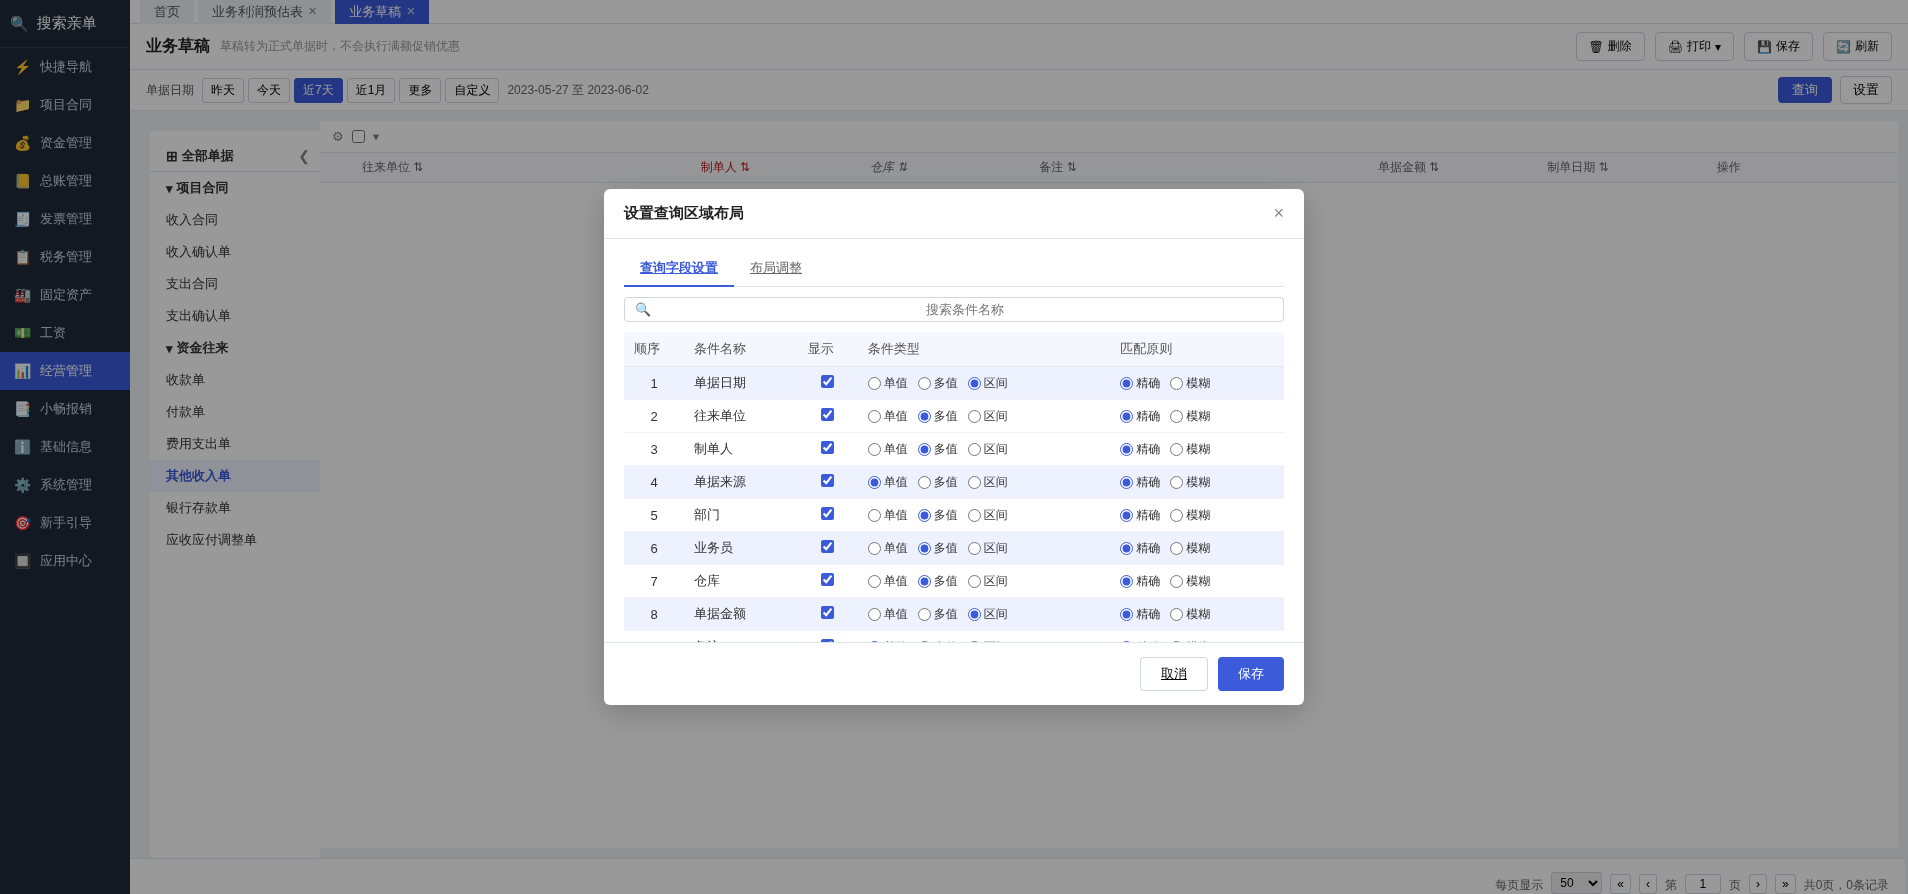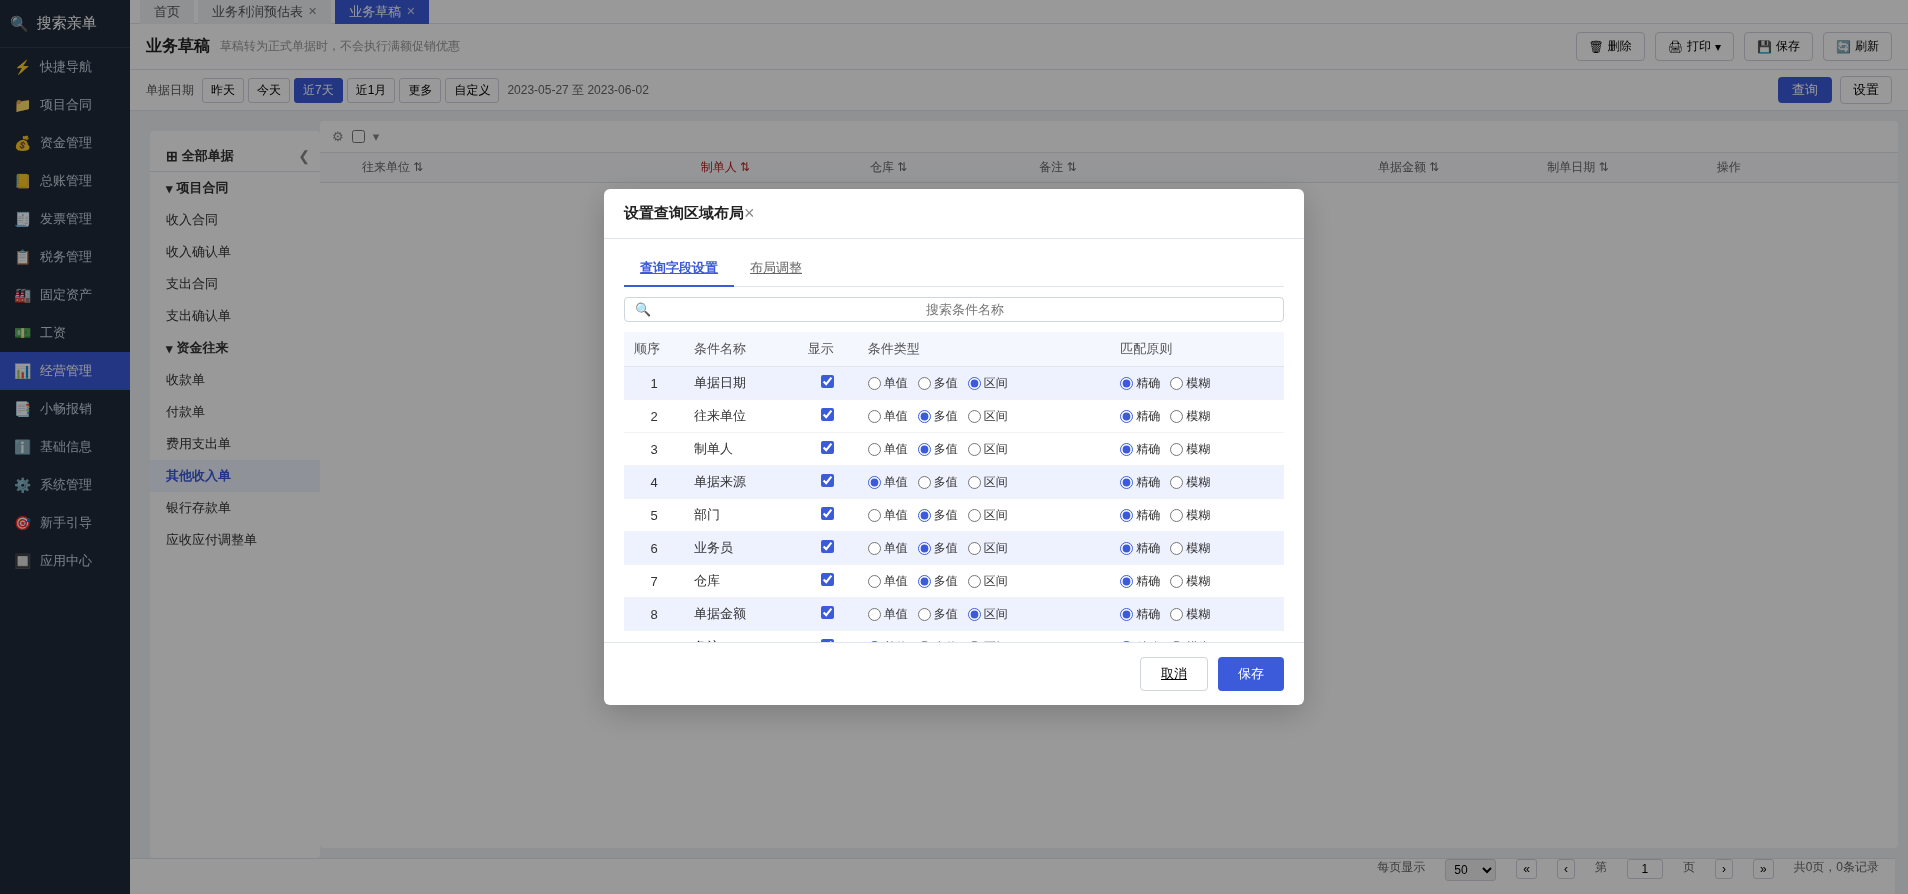--- a/index.html
+++ b/index.html
@@ -43,29 +43,29 @@
     
     .content-area { background: #f0f2f5; flex: 1; padding: 10px; position: relative; }
 
     
     .left-panel { position: absolute; left: 10px; top: 10px; width: 170px; background: #fff; border-radius: 4px; padding: 10px 0; }
     .left-nav-item { padding: 7px 16px; font-size: 13px; cursor: pointer; }
     .left-nav-item.active { background: #f0f4ff; color: #3b5bdb; font-weight: bold; }
     .left-nav-section { padding: 7px 16px; font-size: 13px; color: #333; font-weight: bold; display: flex; align-items: center; gap: 4px; }
 
     
-    .bottom-bar { position: fixed; bottom: 0; left: 130px; right: 13px; height: 36px; background: #fff; border-top: 1px solid #e0e4ec; display: flex; align-items: flex-start; justify-content: flex-end; padding: 0 16px; gap: 20px; font-size: 12px; color: #666; }
+    .bottom-bar { position: fixed; bottom: 0; left: 130px; right: 3px; height: 36px; background: #fff; border-top: 1px solid #e0e4ec; display: flex; align-items: flex-end; justify-content: flex-end; padding: 0 16px; gap: 8px; font-size: 12px; color: #666; }
     .page-nav-btn { padding: 2px 6px; border: 1px solid #d0d4dc; border-radius: 3px; background: #fff; cursor: pointer; font-size: 12px; }
 
     
     .overlay { position: fixed; top: 0; left: 0; width: 100%; height: 100%; background: rgba(0,0,0,0.4); z-index: 100; display: flex; align-items: center; justify-content: center; }
 
     
     .modal { background: #fff; border-radius: 6px; width: 700px; max-height: 640px; display: flex; flex-direction: column; box-shadow: 0 8px 32px rgba(0,0,0,0.2); }
-    .modal-header { padding: 14px 20px; border-bottom: 1px solid #e0e4ec; display: flex; align-items: center; justify-content: flex-start; }
+    .modal-header { padding: 14px 20px; border-bottom: 1px solid #e0e4ec; display: flex; align-items: center; justify-content: space-between; }
     .modal-title { font-size: 15px; font-weight: bold; color: #222; }
     .modal-close { cursor: pointer; font-size: 18px; color: #888; }
     .modal-body { flex: 1; padding: 0 20px; overflow: hidden; display: flex; flex-direction: column; }
     .modal-tabs { display: flex; gap: 0; border-bottom: 1px solid #e0e4ec; padding-top: 12px; }
     .modal-tab { padding: 8px 16px; font-size: 13px; cursor: pointer; border-bottom: 2px solid transparent; margin-bottom: -1px; text-decoration: underline; }
     .modal-tab.active { color: #3b5bdb; border-bottom-color: #3b5bdb; font-weight: bold; }
     .modal-tab.inactive { color: #666; }
     .search-bar { padding: 10px 0; }
     .search-input-wrap { display: flex; align-items: center; border: 1px solid #d0d4dc; border-radius: 4px; padding: 4px 10px; gap: 6px; background: #fff; }
     .search-input-wrap input { border: none; outline: none; font-size: 13px; flex: 1; color: #666; text-align: center; }
@@ -262,21 +262,21 @@
         <span style="display:inline-flex;align-items:center;">
             <input type="checkbox" style="">
           </span>
         <span style="color:#888;">▾</span>
       </div>
 
       <div style="display:flex;border-bottom:1px solid #e0e4ec;padding:6px 12px;background:#fafbff;">
         <div style="width:30px;"></div>
         <div style="flex:2;font-size:12px;color:#666;">往来单位 <span>⇅</span></div>
         <div style="flex:1;font-size:12px;color:#b91c1c;">制单人 <span>⇅</span></div>
-        <div style="flex:1;font-size:12px;color:#666;">仓库 <span>⇅</span></div>
+        <div style="flex:1;font-size:12px;color:#666;font-style:italic;">仓库 <span>⇅</span></div>
         <div style="flex:2;font-size:12px;color:#666;">备注 <span>⇅</span></div>
         <div style="flex:1;font-size:12px;color:#666;">单据金额 <span>⇅</span></div>
         <div style="flex:1;font-size:12px;color:#666;">制单日期 <span>⇅</span></div>
         <div style="flex:1;font-size:12px;color:#666;">操作</div>
       </div>
       <div class="page-empty">未找到任何业务草稿</div>
     </div>
   </div>
 
   <div class="bottom-bar">

